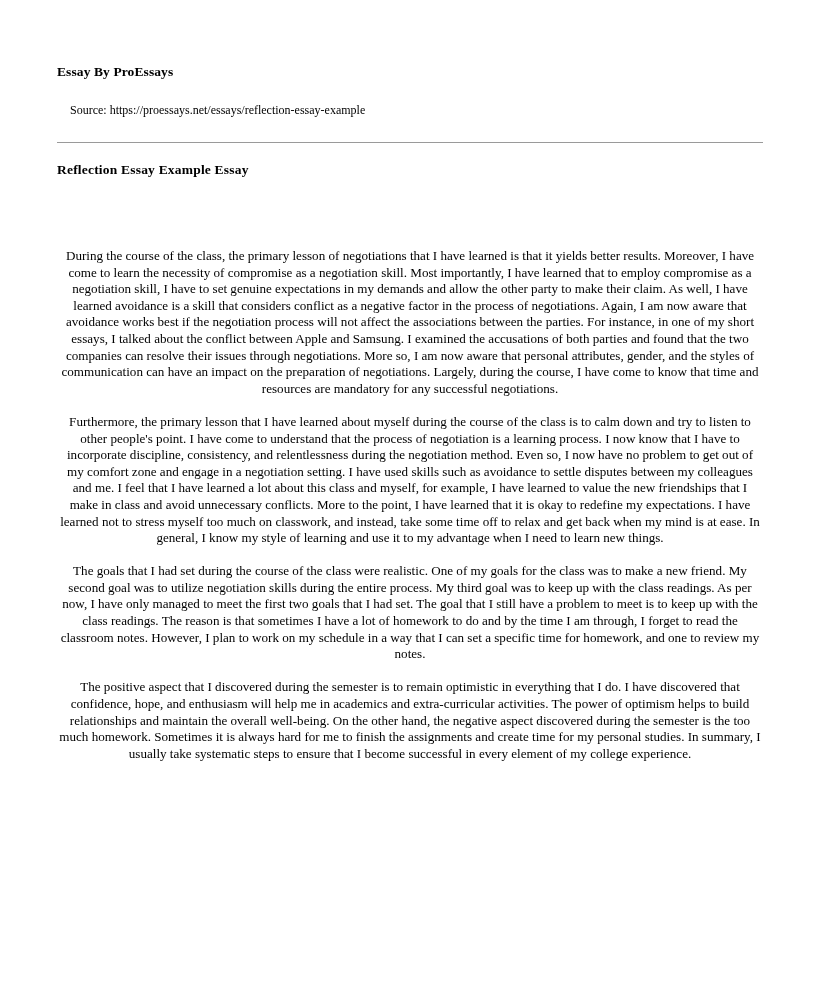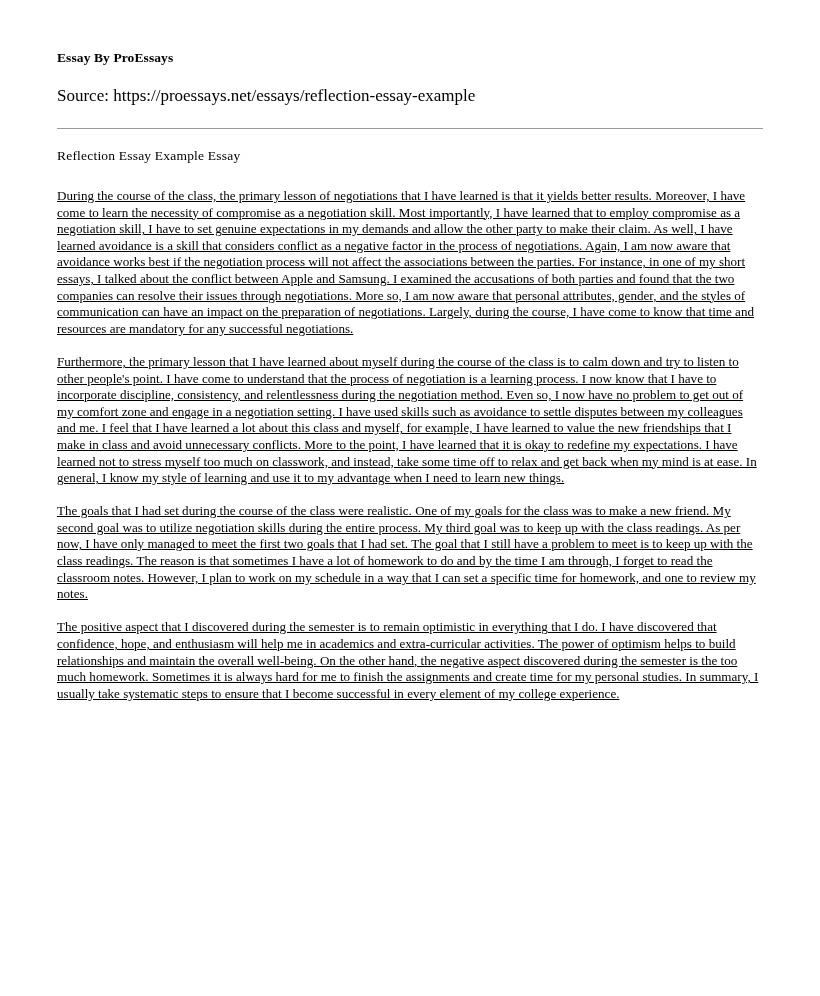--- a/index.html
+++ b/index.html
@@ -12,60 +12,59 @@
     width: 820px;
     height: 996px;
     font-family: "Liberation Serif", "DejaVu Serif", serif;
     color: #000000;
     overflow: hidden;
   }
   .page {
     width: 820px;
     height: 996px;
     box-sizing: border-box;
-    padding: 50px 57px 0 57px;
+    padding: 64px 57px 0 57px;
     position: relative;
   }
   .site-title {
     font-size: 13.5px;
     font-weight: bold;
     line-height: 16px;
     letter-spacing: 0.1px;
     margin: 0 0 22px 0;
   }
   .source-line {
-    font-size: 17px;
+    font-size: 12px;
     line-height: 16px;
-    margin: 0 0 24px 0;
+    margin: 0 0 24px 13px;
     word-break: break-all;
   }
   .divider {
     border: 0;
     border-top: 1.5px solid #9a9a9a;
     margin: 0 0 18px 0;
     width: 706px;
     height: 0;
   }
   .essay-title {
     font-size: 13.5px;
-    font-weight: normal;
+    font-weight: bold;
     line-height: 17px;
     letter-spacing: 0.2px;
-    margin: 0 0 24px 0;
+    margin: 0 0 70px 0;
   }
   .body-copy {
     width: 706px;
   }
   .body-copy p {
     font-size: 13.1px;
     line-height: 16.6px;
     margin: 0 0 16.6px 0;
-    text-align: left;
+    text-align: center;
     text-rendering: optimizeLegibility;
-    text-decoration: underline;
   }
   .body-copy p:last-child {
     margin-bottom: 12px;
   }
 </style>
 </head>
 <body>
 
 <div class="page">
 

